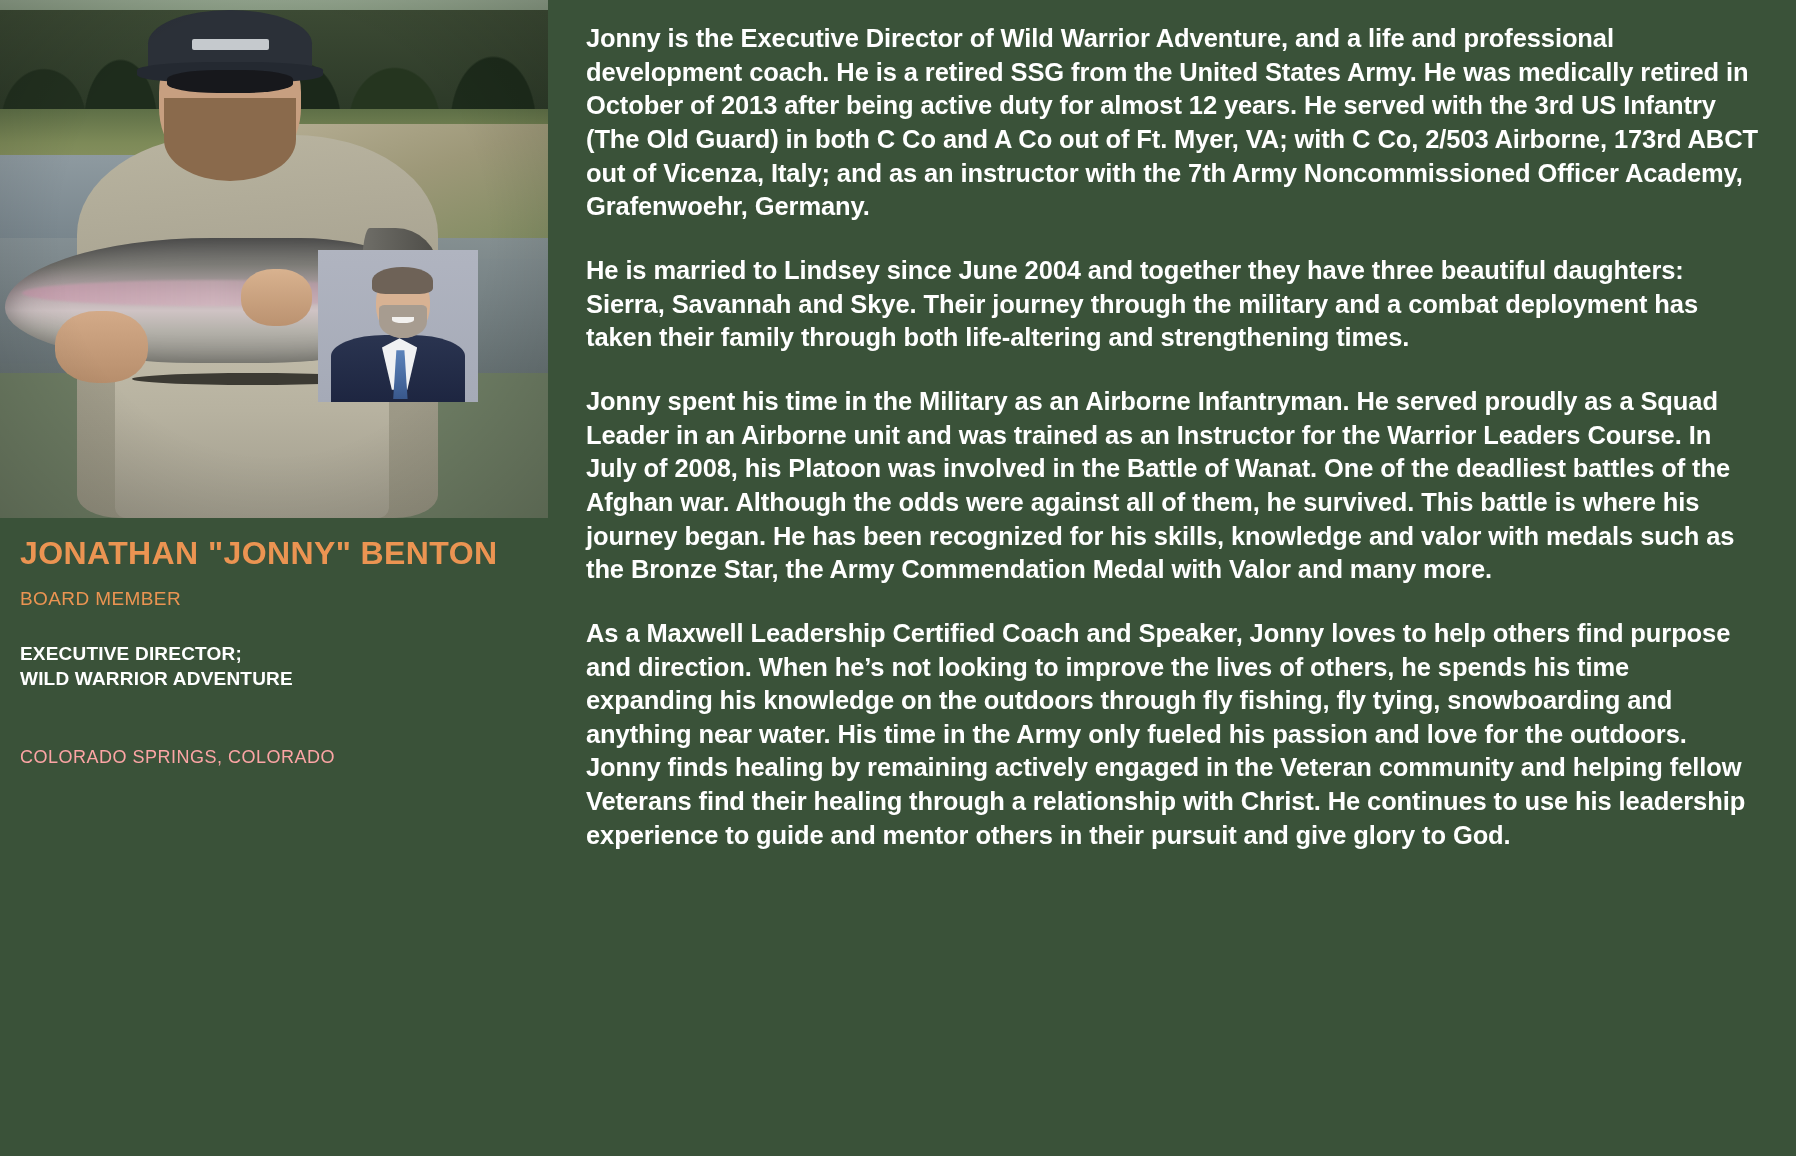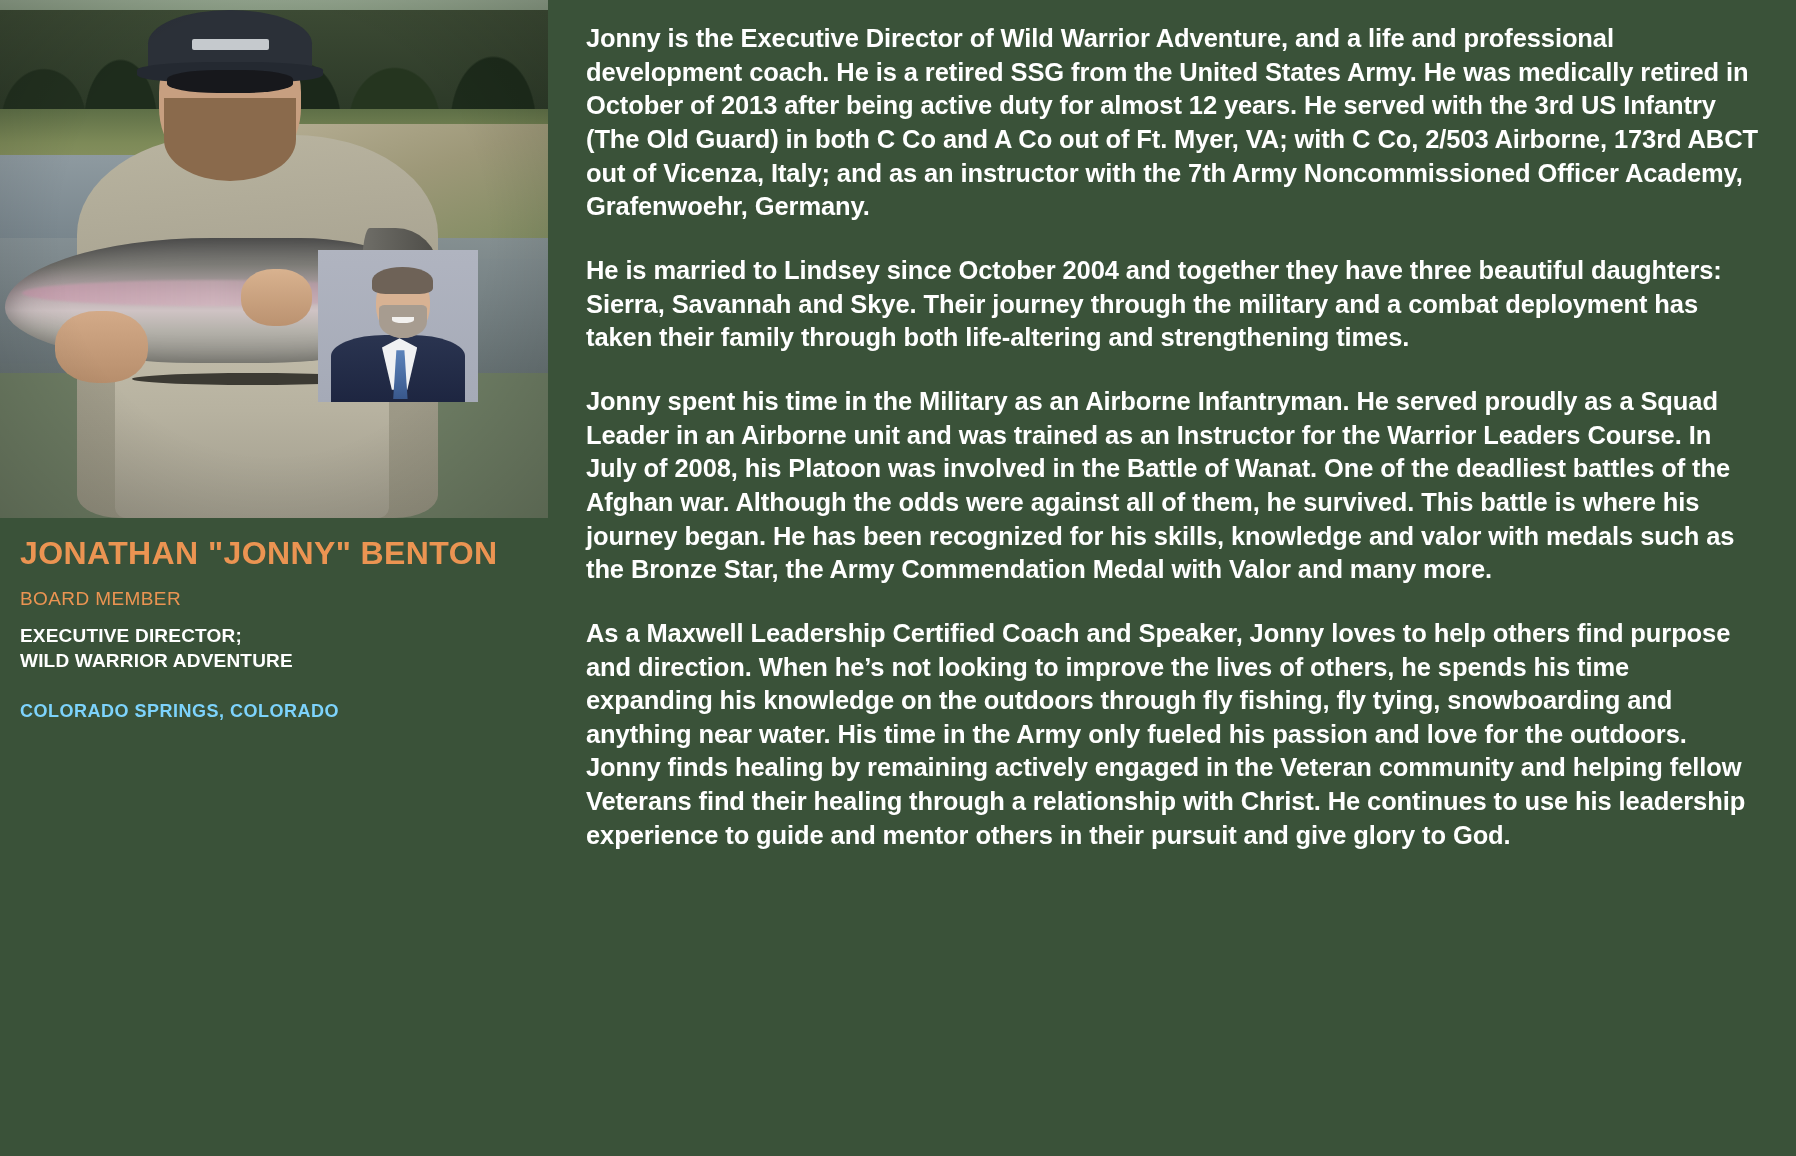--- a/index.html
+++ b/index.html
@@ -266,30 +266,30 @@
     letter-spacing: .4px;
     margin-top: 16px;
     text-transform: uppercase;
   }
   .person-org {
     color: #ffffff;
     font-size: 19px;
     font-weight: 700;
     letter-spacing: .2px;
     line-height: 1.32;
-    margin-top: 13px;
+    margin-top: 31px;
     white-space: pre-line;
     text-transform: uppercase;
   }
   .person-location {
-    color: #7dd3fc;
+    color: #fca5a5;
     font-size: 18px;
-    font-weight: 700;
+    font-weight: 400;
     letter-spacing: .5px;
-    margin-top: 28px;
+    margin-top: 56px;
     text-transform: uppercase;
   }
 
   
   .bio-col {
     flex: 1 1 auto;
     padding: 22px 36px 20px 38px;
     height: 896px;
   }
   .bio-para {
@@ -353,18 +353,18 @@
       <div class="person-role">BOARD MEMBER</div>
       <div class="person-org">EXECUTIVE DIRECTOR;
 WILD WARRIOR ADVENTURE</div>
       <div class="person-location">COLORADO SPRINGS, COLORADO</div>
     </div>
 
   </div>
 
   <div class="bio-col">
     <p class="bio-para">Jonny is the Executive Director of Wild Warrior Adventure, and a life and professional development coach. He is a retired SSG from the United States Army. He was medically retired in October of 2013 after being active duty for almost 12 years. He served with the 3rd US Infantry (The Old Guard) in both C Co and A Co out of Ft. Myer, VA; with C Co, 2/503 Airborne, 173rd ABCT out of Vicenza, Italy; and as an instructor with the 7th Army Noncommissioned Officer Academy, Grafenwoehr, Germany.</p>
-    <p class="bio-para">He is married to Lindsey since October 2004 and together they have three beautiful daughters: Sierra, Savannah and Skye. Their journey through the military and a combat deployment has taken their family through both life-altering and strengthening times.</p>
+    <p class="bio-para">He is married to Lindsey since June 2004 and together they have three beautiful daughters: Sierra, Savannah and Skye. Their journey through the military and a combat deployment has taken their family through both life-altering and strengthening times.</p>
     <p class="bio-para">Jonny spent his time in the Military as an Airborne Infantryman. He served proudly as a Squad Leader in an Airborne unit and was trained as an Instructor for the Warrior Leaders Course. In July of 2008, his Platoon was involved in the Battle of Wanat. One of the deadliest battles of the Afghan war. Although the odds were against all of them, he survived. This battle is where his journey began. He has been recognized for his skills, knowledge and valor with medals such as the Bronze Star, the Army Commendation Medal with Valor and many more.</p>
     <p class="bio-para">As a Maxwell Leadership Certified Coach and Speaker, Jonny loves to help others find purpose and direction. When he’s not looking to improve the lives of others, he spends his time expanding his knowledge on the outdoors through fly fishing, fly tying, snowboarding and anything near water. His time in the Army only fueled his passion and love for the outdoors. Jonny finds healing by remaining actively engaged in the Veteran community and helping fellow Veterans find their healing through a relationship with Christ. He continues to use his leadership experience to guide and mentor others in their pursuit and give glory to God.</p>
   </div>
 
 </div>
 
 </body></html>

